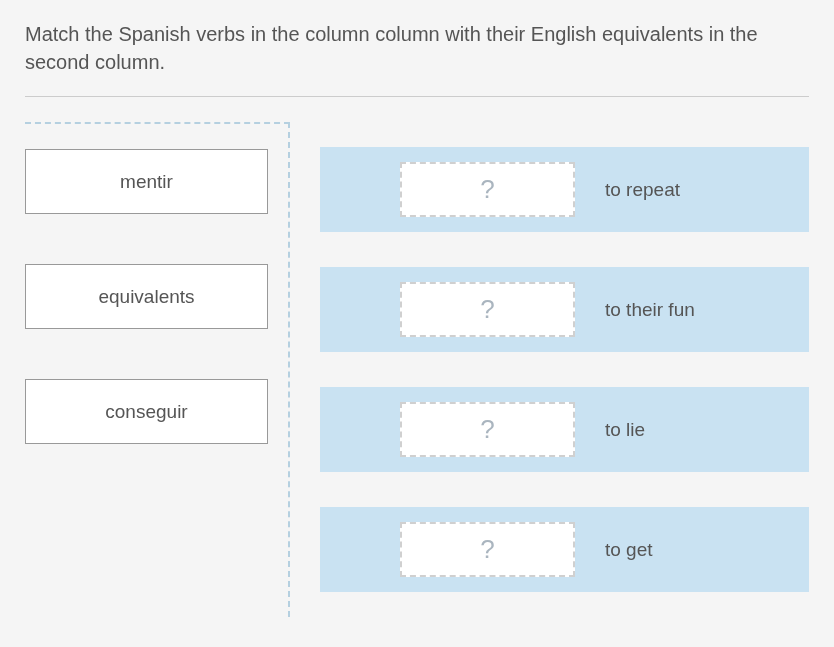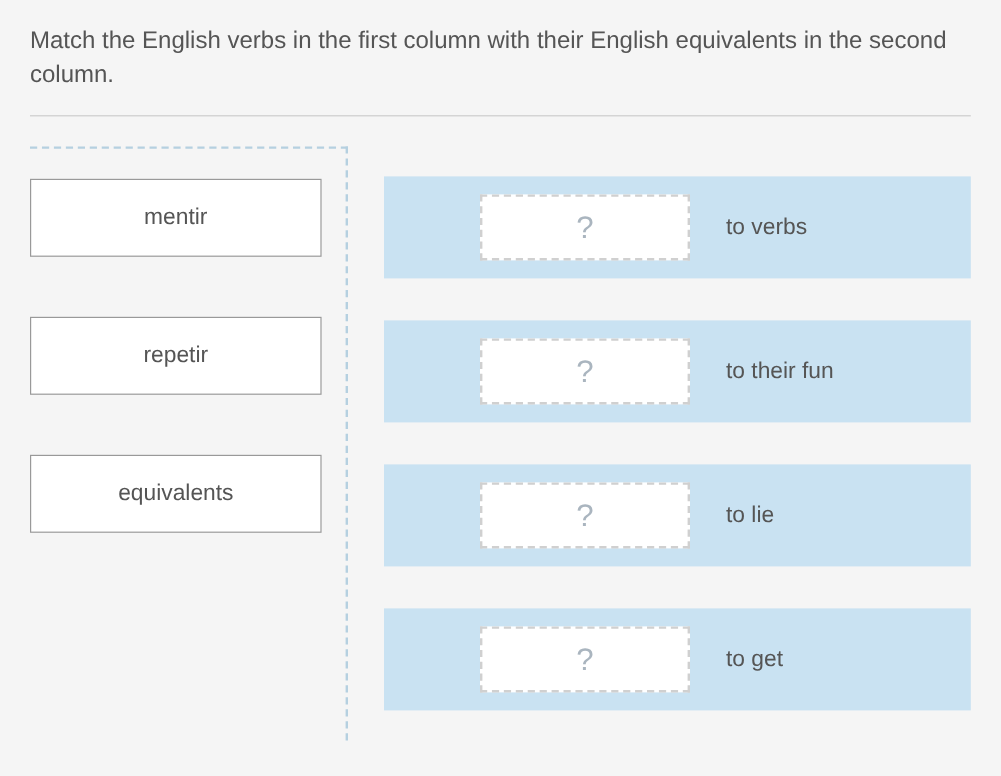--- a/index.html
+++ b/index.html
@@ -77,37 +77,37 @@
       margin-left: 60px;
     }
     .target-label {
       color: #555;
       font-size: 19px;
     }
   </style>
 </head>
 <body>
 
-<div class="instructions">Match the English verbs in the first column with their English equivalents in the second column.</div>
+<div class="instructions">Match the Spanish verbs in the column column with their English equivalents in the second column.</div>
 
 <hr class="divider">
 
 <div class="main-area">
 
   <div class="left-column">
     <div class="source-item">mentir</div>
-    <div class="source-item">repetir</div>
     <div class="source-item">equivalents</div>
+    <div class="source-item">conseguir</div>
   </div>
 
   <div class="right-column">
 
     <div class="target-row">
       <div class="drop-zone">?</div>
-      <div class="target-label">to verbs</div>
+      <div class="target-label">to repeat</div>
     </div>
 
     <div class="target-row">
       <div class="drop-zone">?</div>
       <div class="target-label">to their fun</div>
     </div>
 
     <div class="target-row">
       <div class="drop-zone">?</div>
       <div class="target-label">to lie</div>

